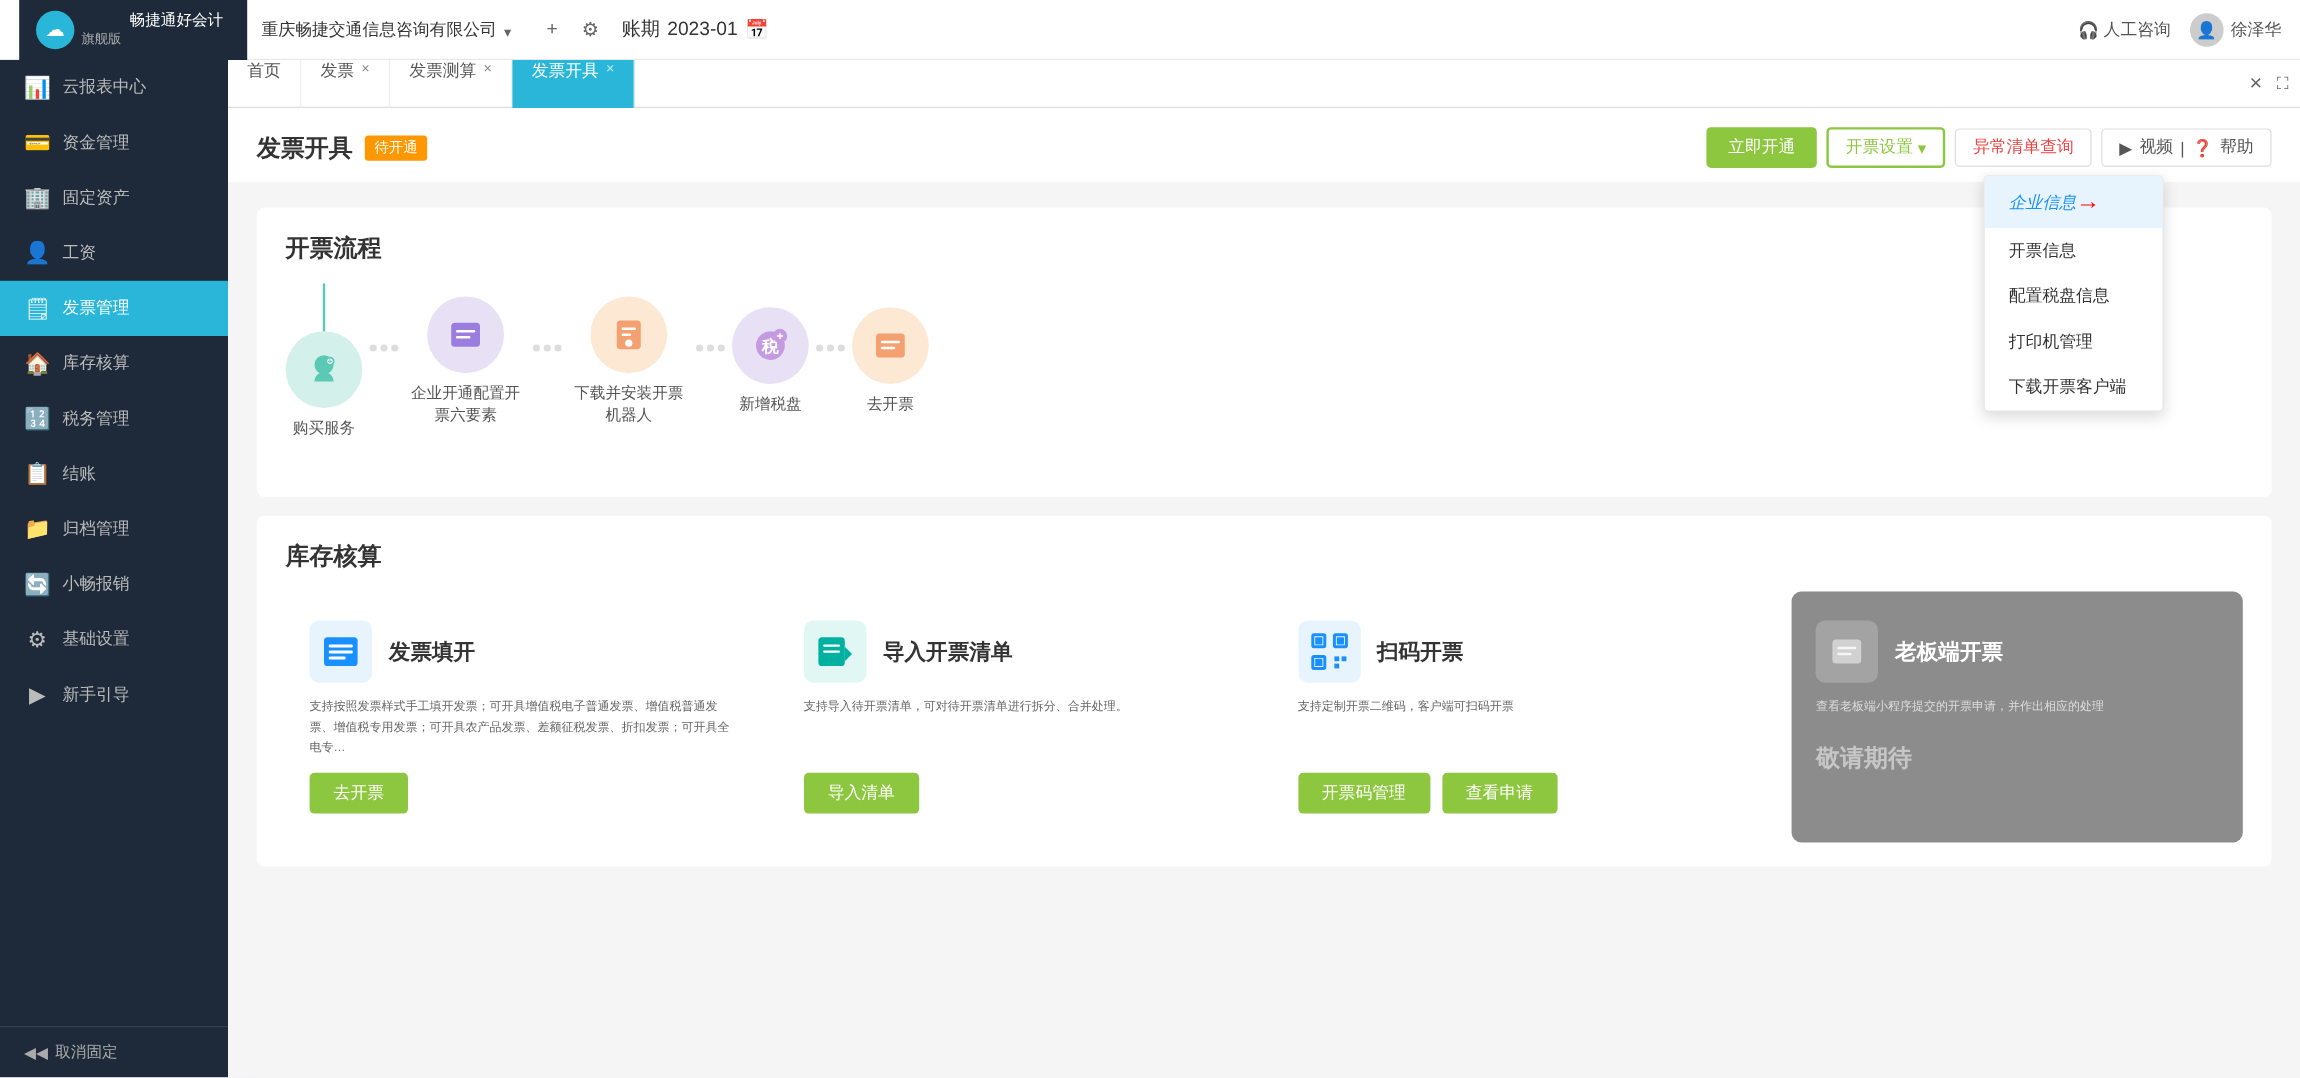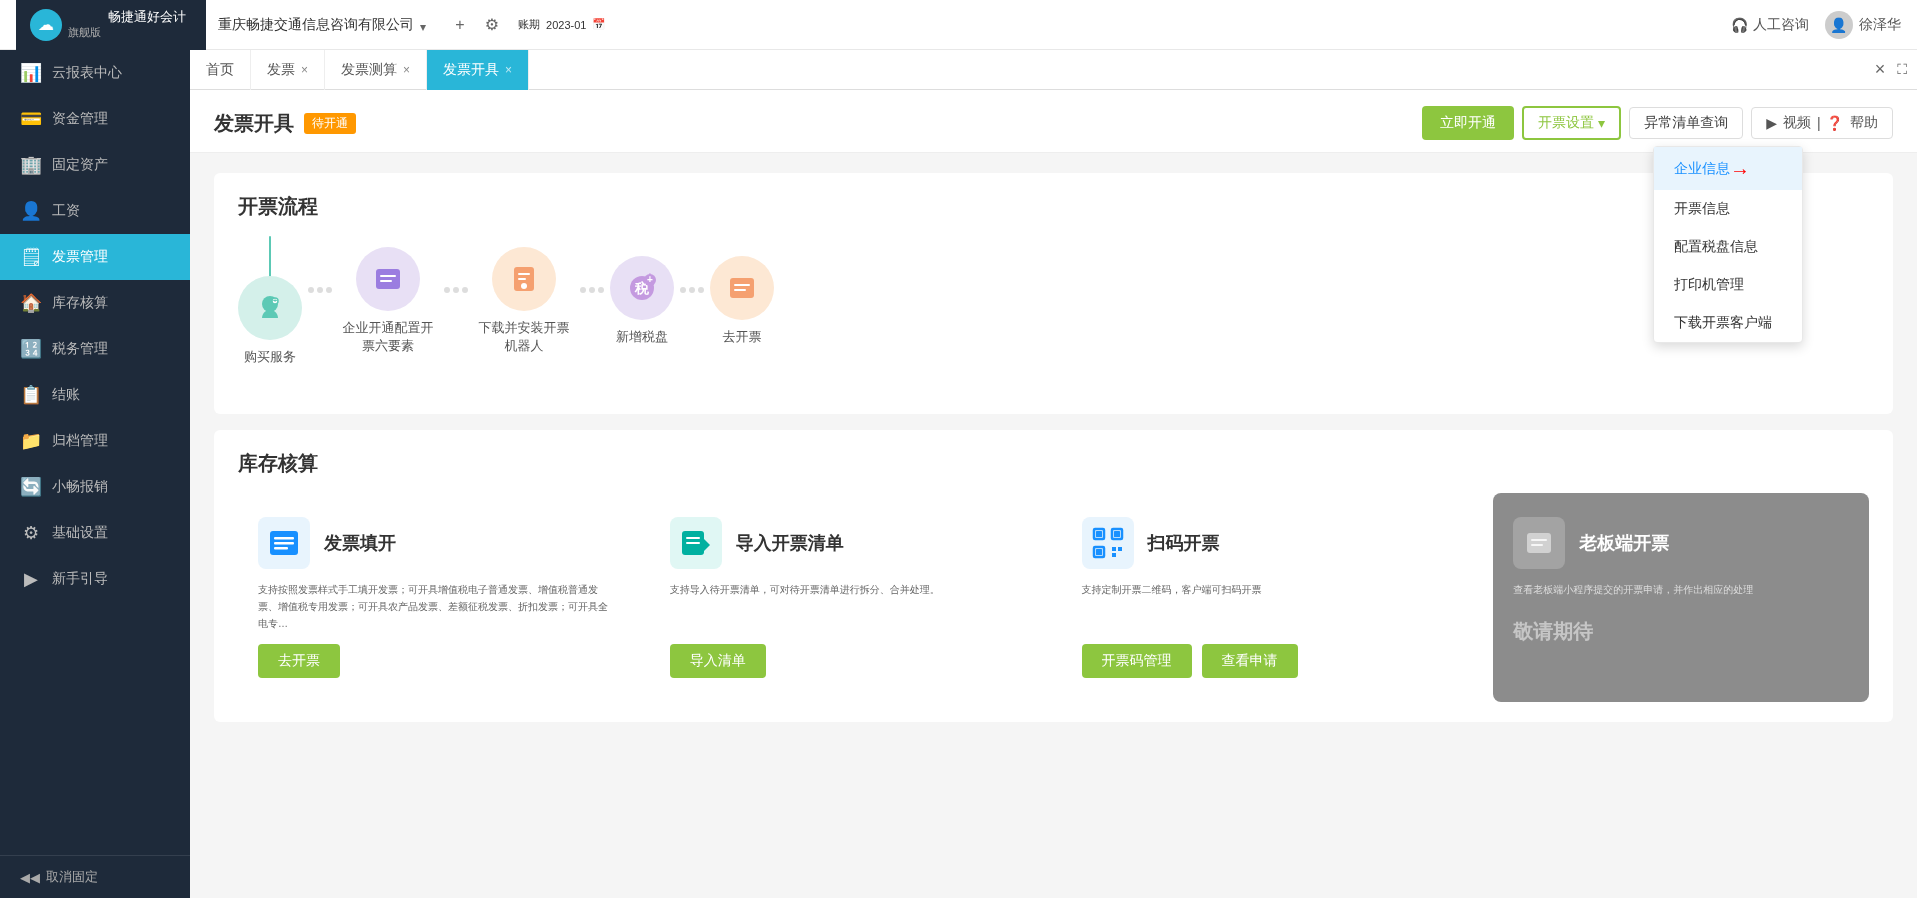--- a/index.html
+++ b/index.html
@@ -14,29 +14,29 @@
 
     
     .logo-area { display: flex; align-items: center; gap: 6px; width: 190px; background: #1e2a3a; height: 50px; padding: 0 14px; flex-shrink: 0; }
     .logo-icon { width: 32px; height: 32px; background: #29b6d8; border-radius: 50%; display: flex; align-items: center; justify-content: center; color: white; font-size: 16px; }
     .logo-text { color: #fff; font-size: 13px; line-height: 1.3; margin-left: 40px; }
     .logo-badge { color: #aaa; font-size: 11px; }
     .company-selector { display: flex; align-items: flex-end; gap: 6px; cursor: pointer; color: #333; font-size: 14px; }
     .company-selector .arrow { color: #666; font-size: 12px; }
     .top-actions { display: flex; align-items: center; gap: 4px; margin-left: 8px; }
     .top-icon-btn { width: 28px; height: 28px; display: flex; align-items: center; justify-content: center; cursor: pointer; color: #666; font-size: 16px; border-radius: 4px; }
-    .period-info { display: flex; align-items: center; gap: 6px; color: #333; font-size: 11px; }
+    .period-info { display: flex; align-items: center; gap: 6px; color: #333; font-size: 16px; }
     .right-tools { margin-left: auto; display: flex; align-items: center; gap: 16px; color: #555; }
     .user-info { display: flex; align-items: center; gap: 6px; cursor: pointer; }
     .user-avatar { width: 28px; height: 28px; border-radius: 50%; background: #ccc; display: flex; align-items: center; justify-content: center; }
     .consulting-link { display: flex; align-items: center; gap: 4px; color: #555; cursor: pointer; }
 
     
     .tabs-bar { display: flex; align-items: center; height: 40px; background: #fff; border-bottom: 1px solid #ddd; padding-left: 0; }
-    .tab-item { display: flex; align-items: center; padding: 0 16px; height: 40px; cursor: pointer; color: #555; font-size: 14px; border-right: 1px solid #eee; gap: 6px; position: relative; }
+    .tab-item { display: flex; padding: 0 16px; height: 40px; cursor: pointer; color: #555; font-size: 14px; border-right: 1px solid #eee; gap: 6px; position: relative; }
     .tab-item.active { background: #29b6d8; color: #fff; }
     .tab-close { font-size: 12px; opacity: 0.7; cursor: pointer; }
     .tabs-right { margin-left: auto; display: flex; align-items: center; padding-right: 8px; gap: 8px; }
     .tab-window-btn { font-size: 18px; color: #666; cursor: pointer; padding: 2px; }
     .sidebar-item { display: flex; align-items: center; gap: 10px; padding: 12px 20px; cursor: pointer; color: #bbb; font-size: 14px; transition: background 0.2s; }
     .sidebar-item.active { background: #29b6d8; color: #fff; }
     .sidebar-item .icon { font-size: 18px; width: 22px; text-align: center; }
     .sidebar-scroll { flex: 1; overflow-y: auto; }
     .sidebar-scroll::-webkit-scrollbar { width: 4px; }
     .sidebar-scroll::-webkit-scrollbar-thumb { background: rgba(255,255,255,0.2); border-radius: 2px; }
@@ -44,21 +44,21 @@
     .cancel-fixed { display: flex; align-items: center; gap: 6px; padding: 12px 20px; color: #aaa; font-size: 13px; cursor: pointer; }
 
     
     .page-header { display: flex; align-items: center; justify-content: space-between; padding: 16px 24px 12px; background: #fff; border-bottom: 1px solid #eee; }
     .page-title-area { display: flex; align-items: center; gap: 10px; }
     .page-title { font-size: 20px; color: #333; font-weight: bold; }
     .status-badge { background: #ff9800; color: #fff; font-size: 12px; padding: 2px 8px; border-radius: 3px; }
     .page-actions { display: flex; align-items: center; gap: 8px; position: relative; }
     .btn-primary { background: #8dc63f; color: #fff; border: none; padding: 8px 18px; border-radius: 4px; cursor: pointer; font-size: 14px; }
     .btn-outline-green { background: #fff; color: #8dc63f; border: 2px solid #8dc63f; padding: 6px 14px; border-radius: 4px; cursor: pointer; font-size: 14px; display: flex; align-items: center; gap: 4px; }
-    .btn-outline-light { background: #fff; color: #404040; border: 1px solid #ddd; padding: 6px 14px; border-radius: 4px; cursor: pointer; font-size: 14px; display: flex; align-items: center; gap: 4px; }
+    .btn-outline-light { background: #fff; color: #ef4444; border: 1px solid #ddd; padding: 6px 14px; border-radius: 4px; cursor: pointer; font-size: 14px; display: flex; align-items: center; gap: 4px; }
     .btn-video { background: #fff; color: #555; border: 1px solid #ddd; padding: 6px 14px; border-radius: 4px; cursor: pointer; font-size: 14px; display: flex; align-items: center; gap: 6px; }
 
     
     .dropdown-menu { position: absolute; top: 40px; right: 90px; background: #fff; border: 1px solid #e8e8e8; border-radius: 4px; box-shadow: 0 4px 12px rgba(0,0,0,0.15); z-index: 100; min-width: 150px; }
     .dropdown-item { padding: 10px 20px; cursor: pointer; color: #333; font-size: 14px; white-space: nowrap; }
     .dropdown-item.highlighted { background: #e8f4fd; color: #1890ff; }
 
     
     .page-body { padding: 20px 24px; overflow-y: auto; flex: 1; }
     .section-title { font-size: 20px; color: #333; font-weight: bold; margin-bottom: 16px; }
@@ -239,21 +239,21 @@
           <button class="btn-outline-light">异常清单查询</button>
           <button class="btn-video">
             <span>▶</span>
             <span>视频</span>
             <span> | </span>
             <span>❓</span>
             <span>帮助</span>
           </button>
 
           <div class="dropdown-menu">
-            <div class="dropdown-item highlighted" style="display:flex; align-items:center; ">
+            <div class="dropdown-item highlighted" style="display:flex; align-items:center; font-style:italic;">
               <span>企业信息</span>
               <span style="color:red; font-size:20px; font-weight:bold;">→</span>
             </div>
             <div class="dropdown-item">
               <span>开票信息</span>
             </div>
             <div class="dropdown-item">
               <span>配置税盘信息</span>
             </div>
             <div class="dropdown-item">

